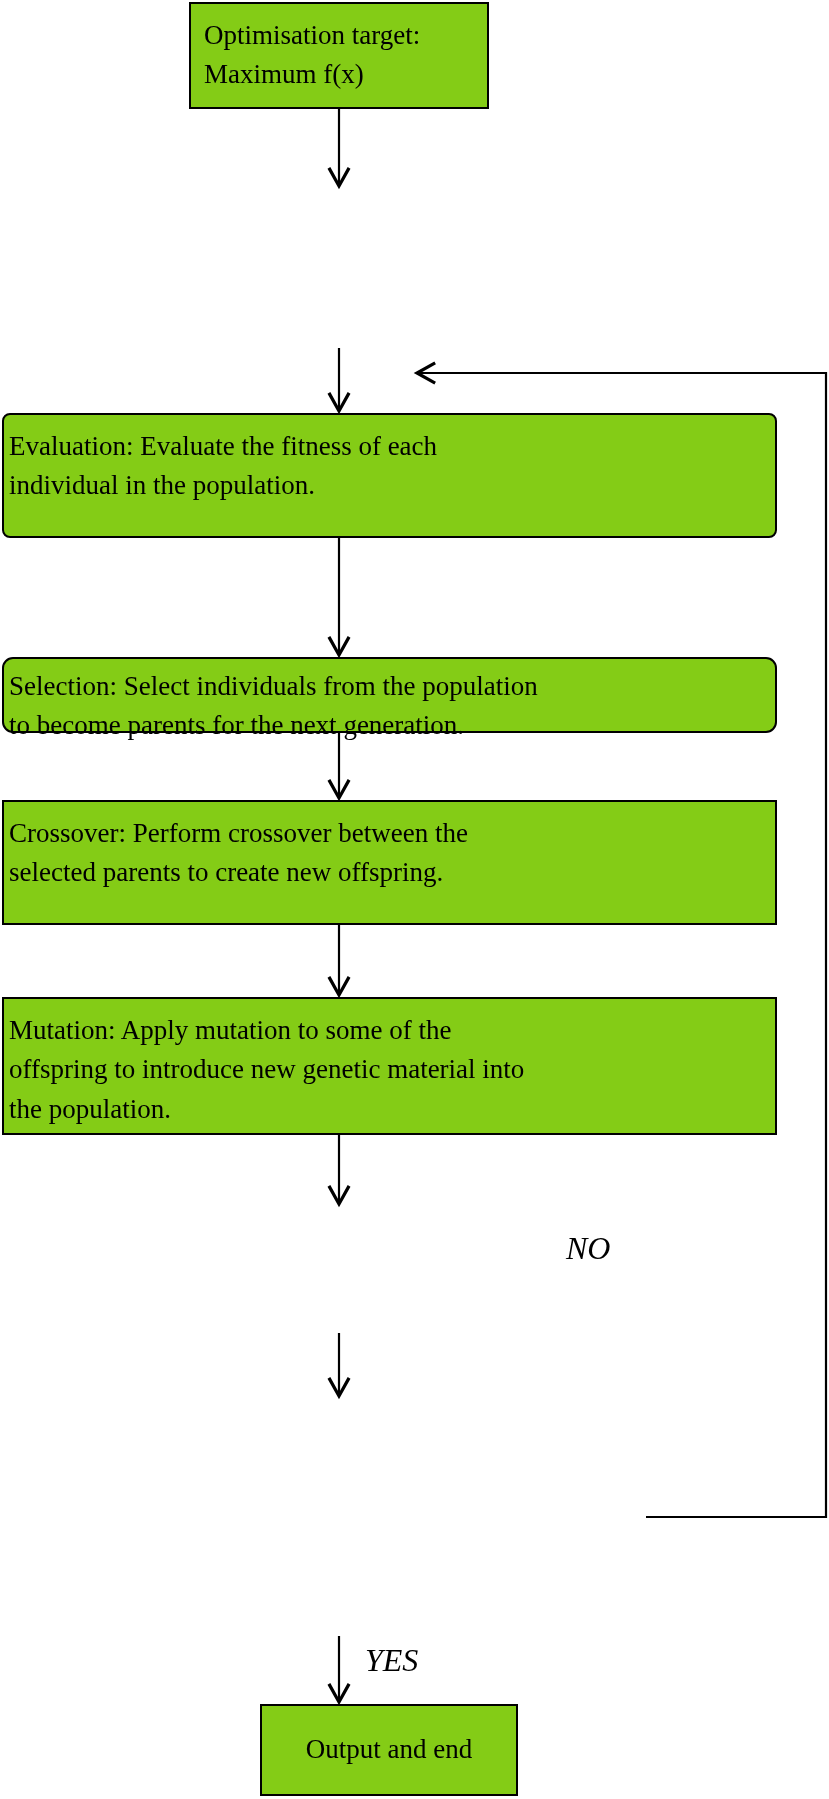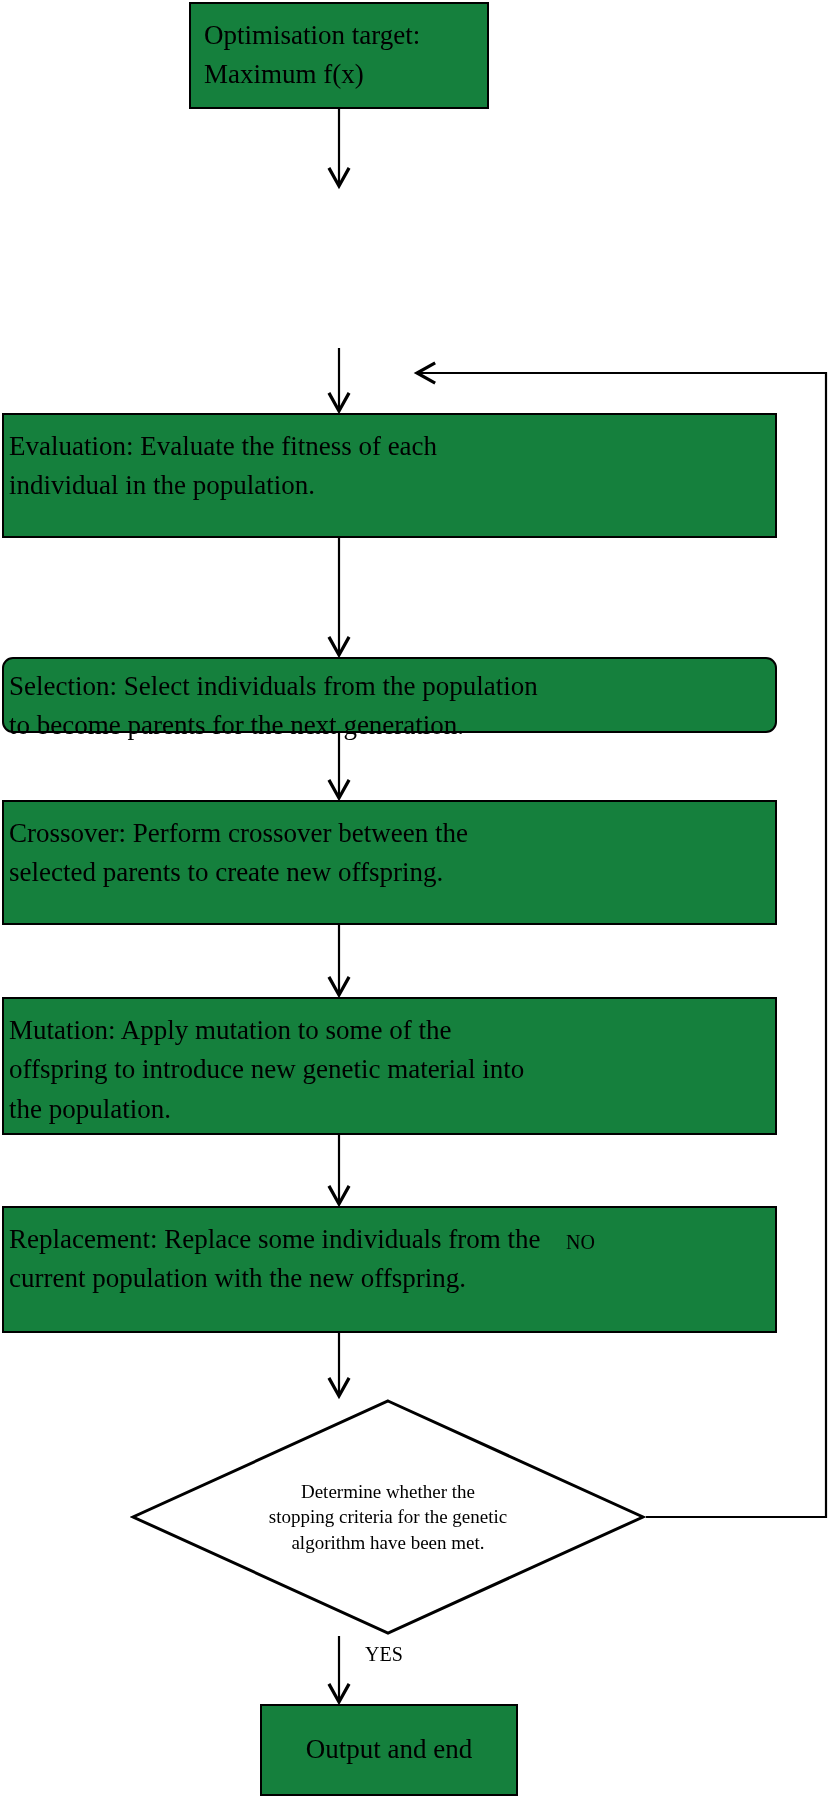--- a/index.html
+++ b/index.html
@@ -14,21 +14,21 @@
     height: 1799px;
     background: #ffffff;
     font-family: "Liberation Serif", "DejaVu Serif", serif;
     color: #000000;
     overflow: hidden;
   }
   .node {
     position: absolute;
     box-sizing: border-box;
     border: 2px solid #000000;
-    background: #15803d;
+    background: #84cc16;
     font-size: 27px;
     line-height: 1.46;
     color: #000000;
   }
   .node .txt {
     display: block;
     white-space: pre-line;
   }
   
   .n-target {
@@ -44,20 +44,21 @@
     width: 775px;
     height: 159px;
     padding: 12px 0 0 5px;
   }
   .n-eval {
     left: 2px;
     top: 413px;
     width: 775px;
     height: 125px;
     padding: 12px 0 11px 5px;
+    border-radius: 8px;
   }
   .n-select {
     left: 2px;
     top: 657px;
     width: 775px;
     height: 76px;
     padding: 12px 0 0 5px;
   }
   .n-cross {
     left: 2px;
@@ -127,23 +128,24 @@
     left: 0;
     top: 0;
     width: 829px;
     height: 1799px;
     pointer-events: none;
   }
 
   
   .branch-label {
     position: absolute;
-    font-size: 20px;
+    font-size: 32px;
     line-height: 1;
     color: #000000;
+    font-style: italic;
   }
   .lbl-no  { left: 566px; top: 1232px; }
   .lbl-yes { left: 365px; top: 1644px; }
 </style>
 </head>
 <body>
 
 <div id="canvas">
 
   <svg id="wires" viewBox="0 0 829 1799" width="829" height="1799" xmlns="http://www.w3.org/2000/svg">
@@ -194,33 +196,21 @@
     <span class="txt">Crossover: Perform crossover between the
 selected parents to create new offspring.</span>
   </div>
 
   <div class="node n-mut">
     <span class="txt">Mutation: Apply mutation to some of the
 offspring to introduce new genetic material into
 the population.</span>
   </div>
 
-  <div class="node n-repl">
-    <span class="txt">Replacement: Replace some individuals from the
-current population with the new offspring.</span>
-  </div>
-
-  <div class="decision-wrap">
-    <svg width="516" height="238" viewBox="0 0 516 238" xmlns="http://www.w3.org/2000/svg">
-      <polygon points="258,3 513,119 258,235 3,119" fill="#ffffff" stroke="#000000" stroke-width="3"></polygon>
-    </svg>
-    <span class="decision-text">Determine whether the
-stopping criteria for the genetic
-algorithm have been met.</span>
-  </div>
+
 
   <span class="branch-label lbl-no">NO</span>
   <span class="branch-label lbl-yes">YES</span>
 
   <div class="node n-out">
     <span class="txt">Output and end</span>
   </div>
 
 </div>
 

